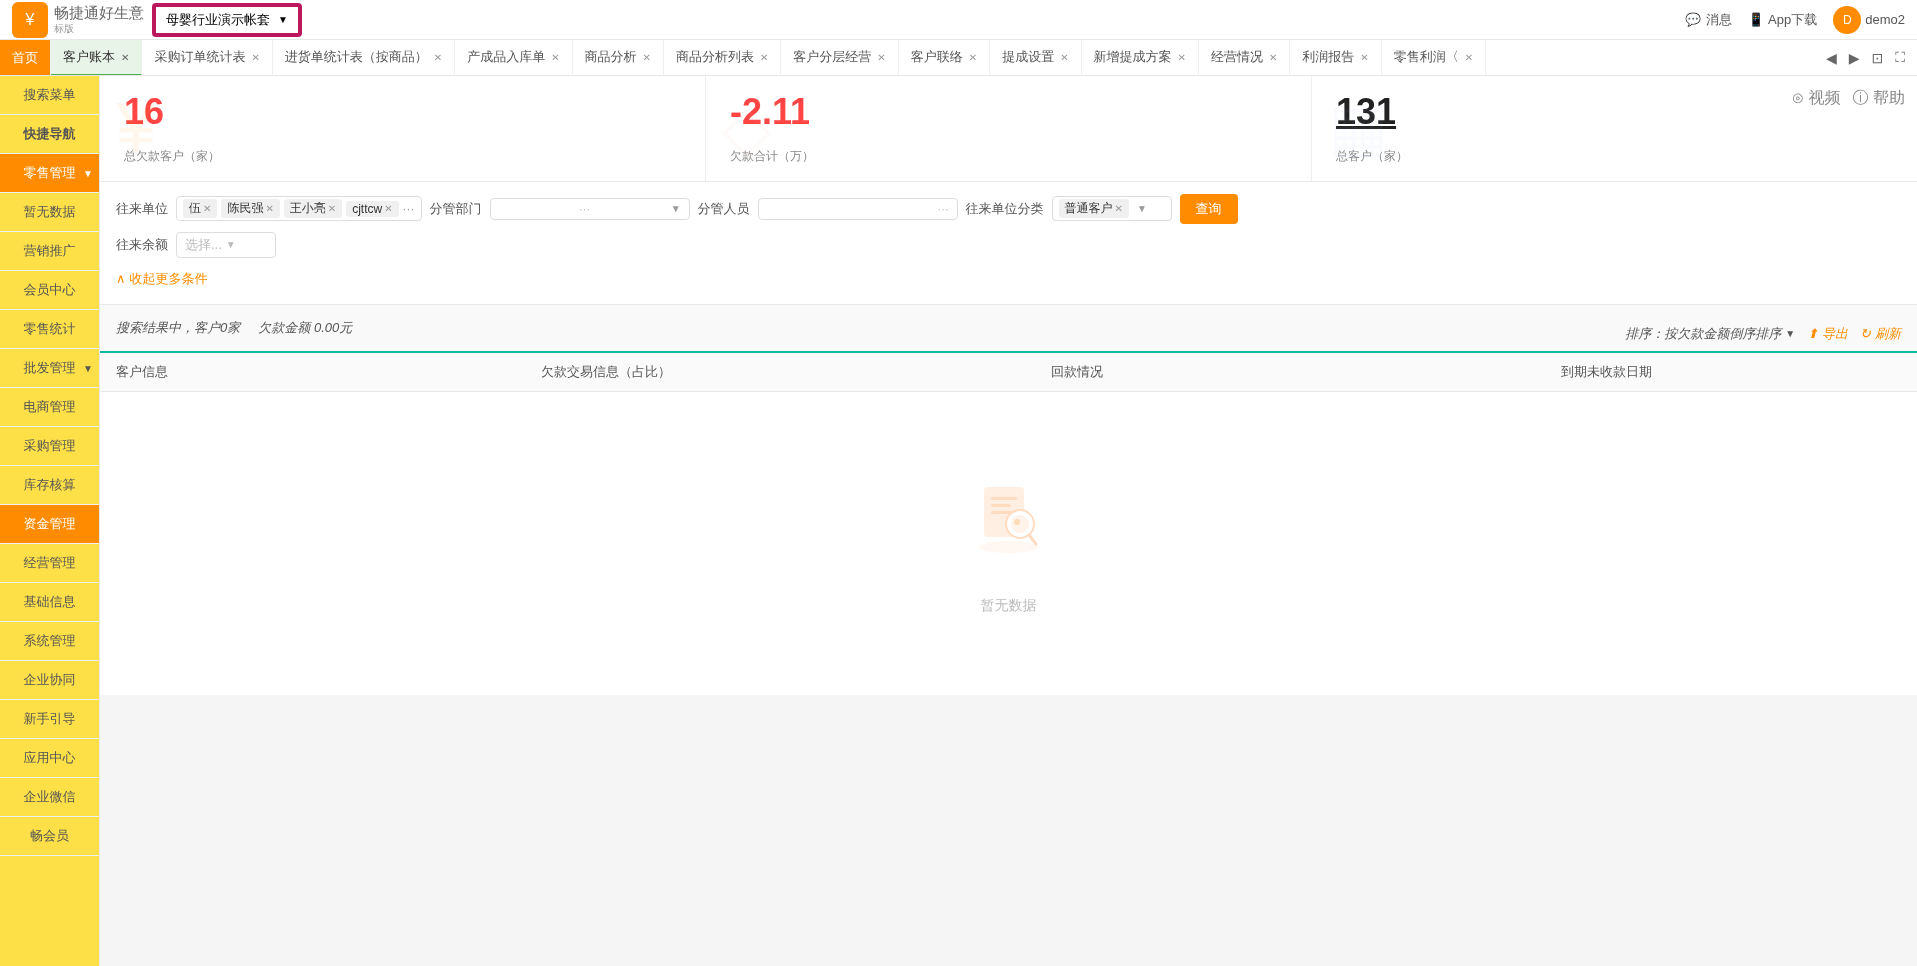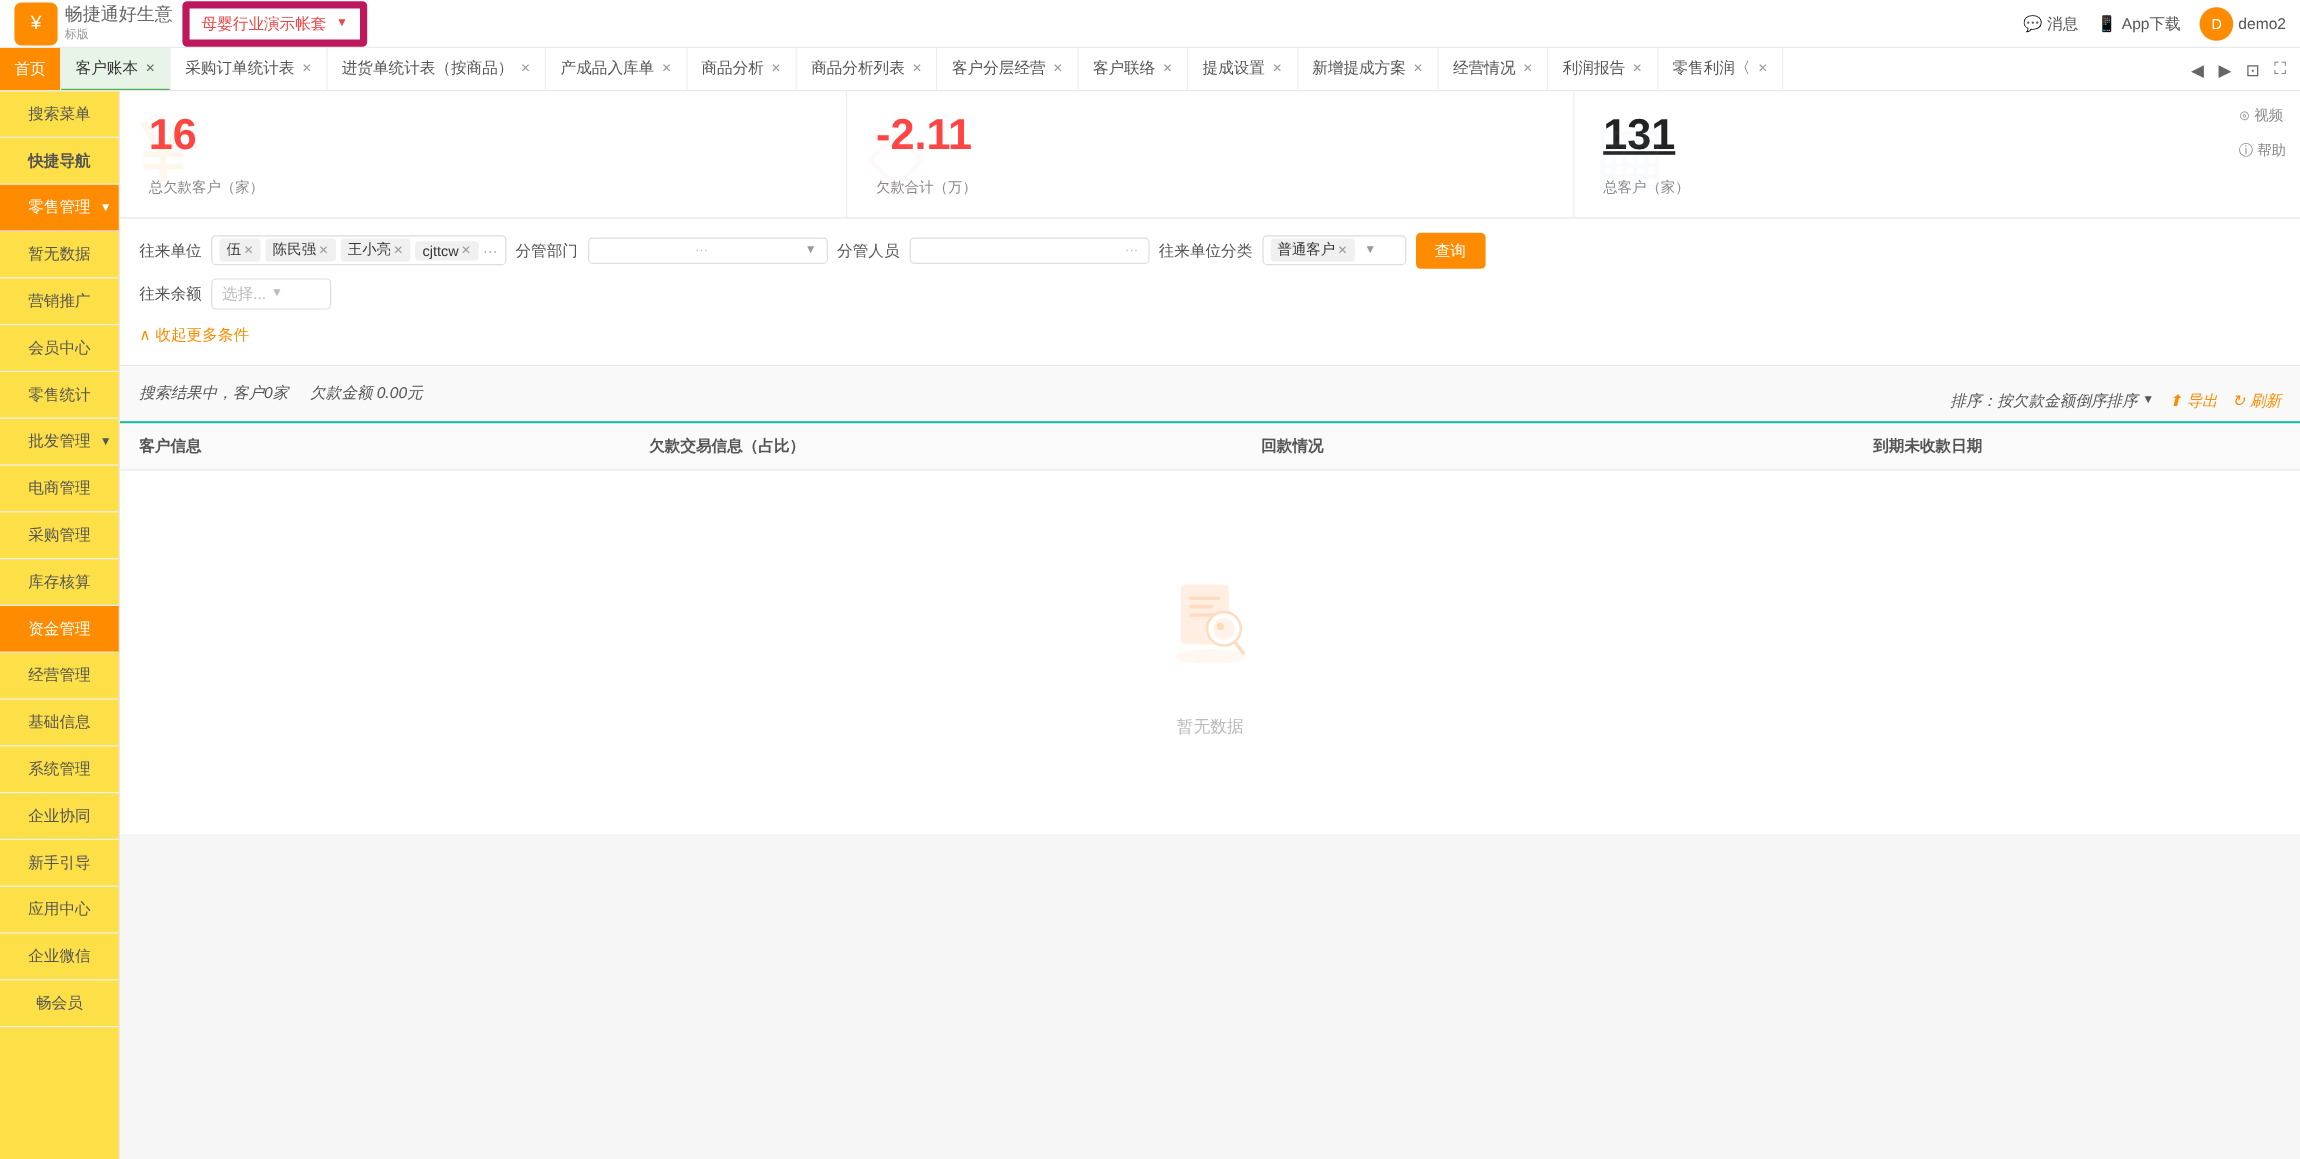--- a/index.html
+++ b/index.html
@@ -7,21 +7,21 @@
 
     
     .top-bar {
       display: flex; align-items: center; background: #fff; height: 40px; padding: 0 12px;
       border-bottom: 1px solid #e8e8e8; flex-shrink: 0;
     }
     .top-bar-logo { display: flex; align-items: center; gap: 6px; min-width: 88px; }
     .logo-icon { width: 36px; height: 36px; background: #ff8c00; border-radius: 6px; display: flex; align-items: center; justify-content: center; color: #fff; font-size: 16px; }
     .logo-text { font-size: 15px; color: #666; line-height: 1.2; }
     .logo-sub { font-size: 10px; color: #999; }
-    .workspace-selector { display: flex; align-items: center; gap: 4px; padding: 4px 10px; border: 6px solid #be185d; border-radius: 4px; margin-left: 8px; cursor: pointer; font-size: 13px; color: #ef4444; background: #fff; }
+    .workspace-selector { display: flex; align-items: center; gap: 4px; padding: 4px 10px; border: 4px solid #be185d; border-radius: 4px; margin-left: 8px; cursor: pointer; font-size: 13px; color: #000000; background: #fff; }
     .top-bar-right { margin-left: auto; display: flex; align-items: center; gap: 16px; }
     .top-bar-btn { display: flex; align-items: center; gap: 4px; color: #555; cursor: pointer; font-size: 13px; }
     .user-avatar { width: 28px; height: 28px; border-radius: 50%; background: #ff8c00; display: flex; align-items: center; justify-content: center; color: #fff; font-size: 12px; }
 
     
     .nav-tabs {
       display: flex; background: #fff; border-bottom: 1px solid #e8e8e8;
       overflow: hidden; flex-shrink: 0; height: 36px;
     }
     .nav-tab {
@@ -59,21 +59,21 @@
       position: relative;
     }
     .stat-block {
       flex: 1; padding: 16px 24px; display: flex; flex-direction: column; align-items: flex-start;
       border-right: 1px solid #eee; position: relative; overflow: hidden;
     }
     .stat-block:last-child { border-right: none; }
     .stat-number { font-size: 36px; font-weight: bold; color: #ff4444; line-height: 1.1; }
     .stat-number.black { color: #222; text-decoration: underline; }
     .stat-label { font-size: 12px; color: #888; margin-top: 16px; }
-    .video-help { position: absolute; top: 12px; right: 12px; display: flex; gap: 12px; font-size: 12px; color: #888; flex-direction: column; }
+    .video-help { position: absolute; top: 12px; right: 12px; display: flex; gap: 12px; font-size: 16px; color: #888; }
     .video-help span { cursor: pointer; }
 
     
     .filter-section { background: #fff; padding: 12px 16px; border-bottom: 1px solid #e8e8e8; }
     .filter-row { display: flex; align-items: center; gap: 8px; flex-wrap: wrap; margin-bottom: 8px; }
     .filter-label { color: #555; font-size: 13px; white-space: nowrap; }
     .filter-tag-group { display: flex; align-items: center; border: 1px solid #ddd; border-radius: 4px; padding: 2px 6px; gap: 4px; background: #fff; min-width: 120px; }
     .filter-tag { display: flex; align-items: center; gap: 2px; background: #f0f0f0; border-radius: 3px; padding: 1px 6px; font-size: 12px; color: #333; }
     .filter-tag .tag-close { color: #999; cursor: pointer; font-size: 10px; }
     .filter-more { color: #999; font-size: 12px; cursor: pointer; }
@@ -90,21 +90,21 @@
     }
     .result-info { font-size: 13px; color: #555; }
     .result-actions { display: flex; align-items: flex-start; gap: 12px; font-size: 13px; color: #555; margin-top: 12px; }
     .sort-btn { display: flex; align-items: center; gap: 4px; cursor: pointer; }
     .action-btn { display: flex; align-items: center; gap: 4px; cursor: pointer; color: #ff8c00; }
     .query-btn { background: #ff8c00; color: #fff; border: none; border-radius: 4px; padding: 6px 16px; cursor: pointer; font-size: 13px; }
 
     
     .table-section { background: #fff; }
     .table-header { display: flex; padding: 10px 16px; border-bottom: 1px solid #e8e8e8; background: #fafafa; }
-    .th { font-size: 13px; color: #555; font-weight: bold; }
+    .th { font-size: 13px; color: #555; font-weight: normal; }
     .th-customer { flex: 2.5; }
     .th-debt { flex: 3; }
     .th-repay { flex: 3; }
     .th-date { flex: 2; }
 
     
     .empty-state { display: flex; flex-direction: column; align-items: center; justify-content: center; padding: 80px 0; }
     .empty-icon { font-size: 80px; margin-bottom: 16px; opacity: 0.5; }
     .empty-text { font-size: 14px; color: #bbb; }
 

